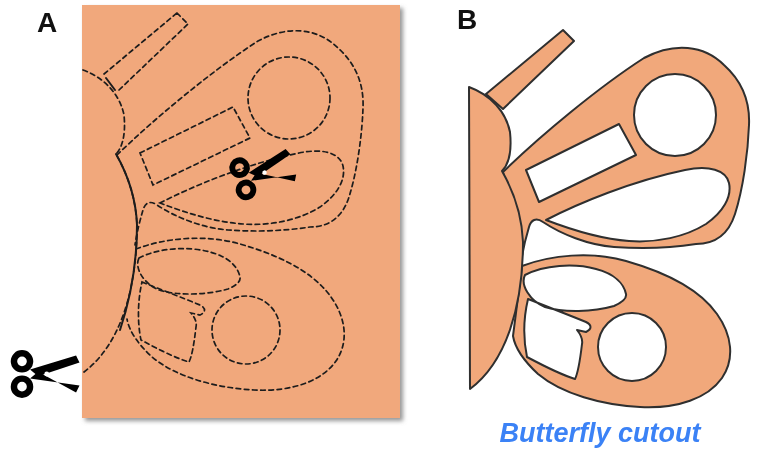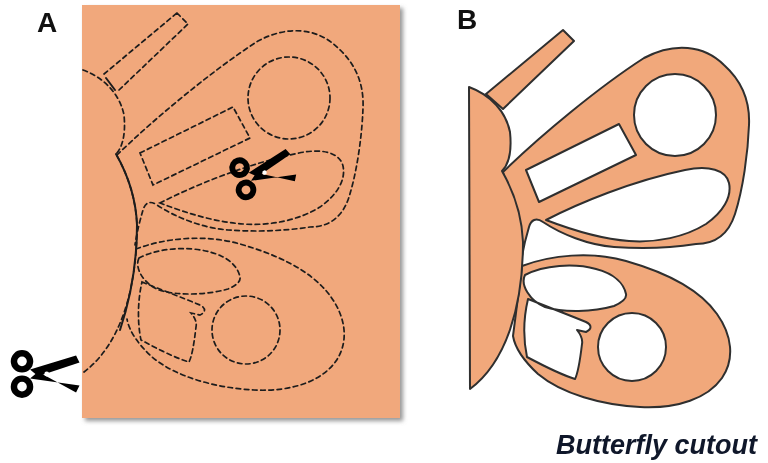--- a/index.html
+++ b/index.html
@@ -8,23 +8,23 @@
     background:#ffffff;font-family:"Liberation Sans",sans-serif;
   }
   .fig-svg{position:absolute;left:0;top:0;}
   .panel-label{
     position:absolute;font-weight:bold;font-size:28px;color:#111;
     letter-spacing:0.5px;line-height:1;
   }
   .label-a{left:37px;top:9px;}
   .label-b{left:457px;top:6px;}
   .caption{
-    position:absolute;left:443px;top:429px;width:314px;
-    text-align:right;font-weight:bold;font-style:italic;
-    font-size:27px;color:#0f172a;letter-spacing:0px;line-height:1.2;
+    position:absolute;left:443px;top:417px;width:314px;
+    text-align:center;font-weight:bold;font-style:italic;
+    font-size:27px;color:#3b82f6;letter-spacing:0px;line-height:1.2;
   }
   .dash{fill:none;stroke:#1c1c1c;stroke-width:1.7;stroke-dasharray:4.6 3.6;stroke-linecap:round;}
   .solidline{fill:none;stroke:#1c1c1c;stroke-width:2;stroke-linecap:round;}
   .cut{stroke:#2f2f2f;stroke-width:2;stroke-linejoin:round;}
 </style>
 </head>
 <body>
 
 <div class="stage">
 

